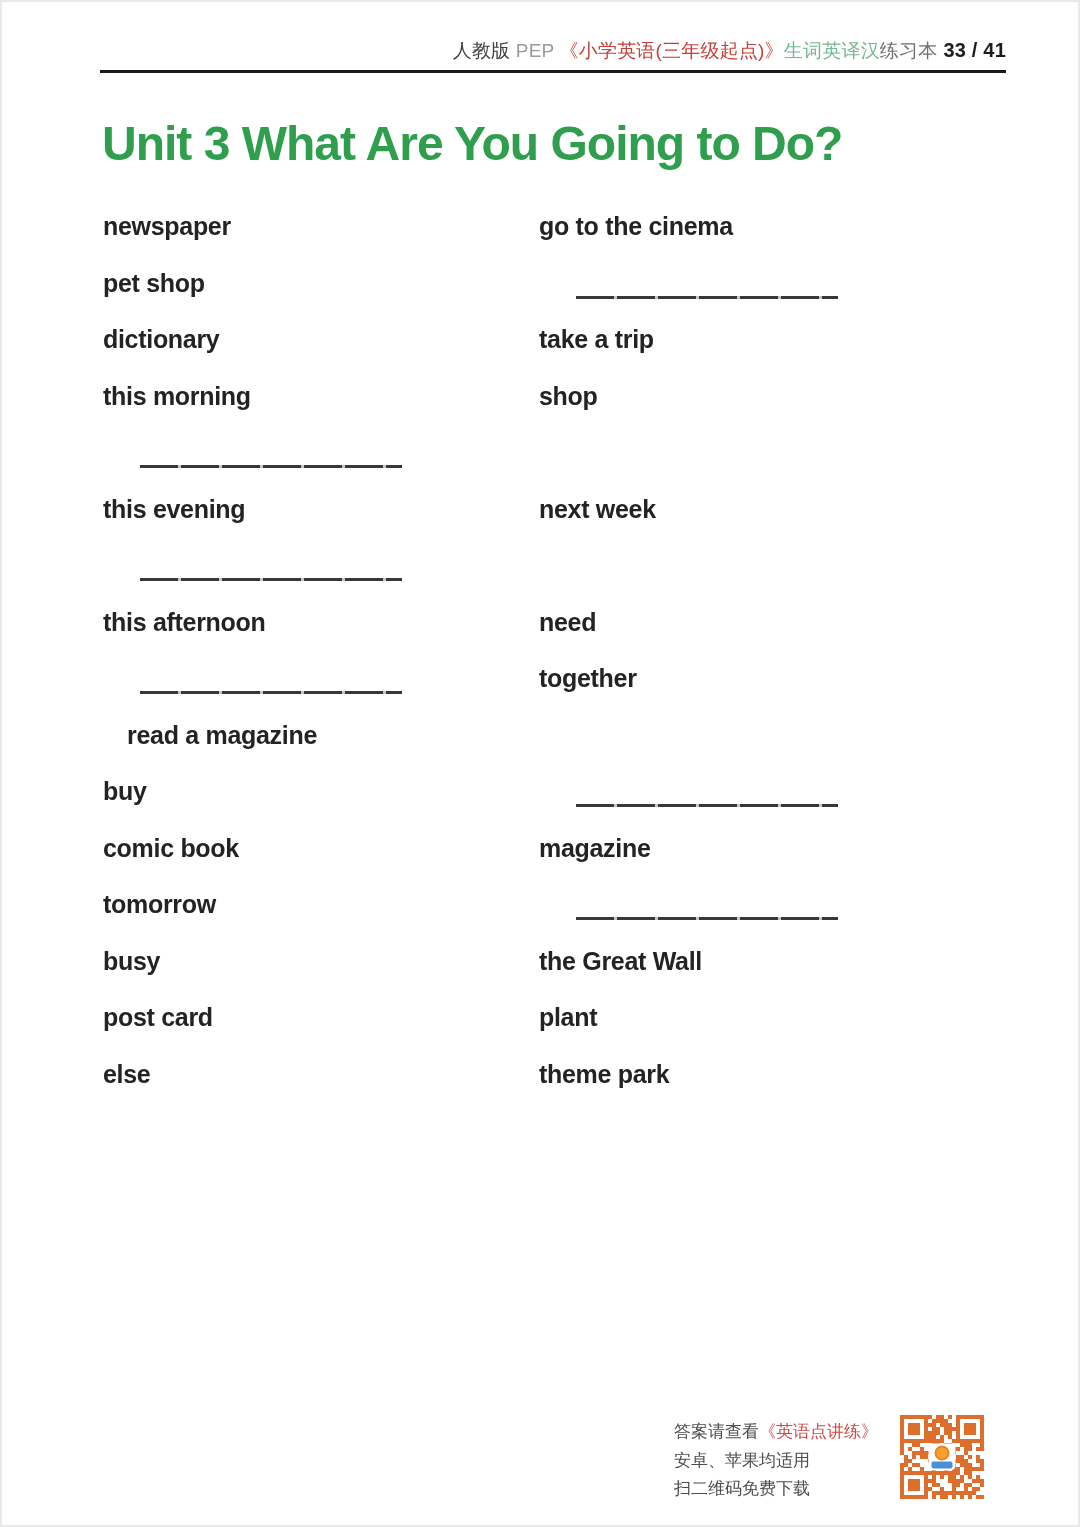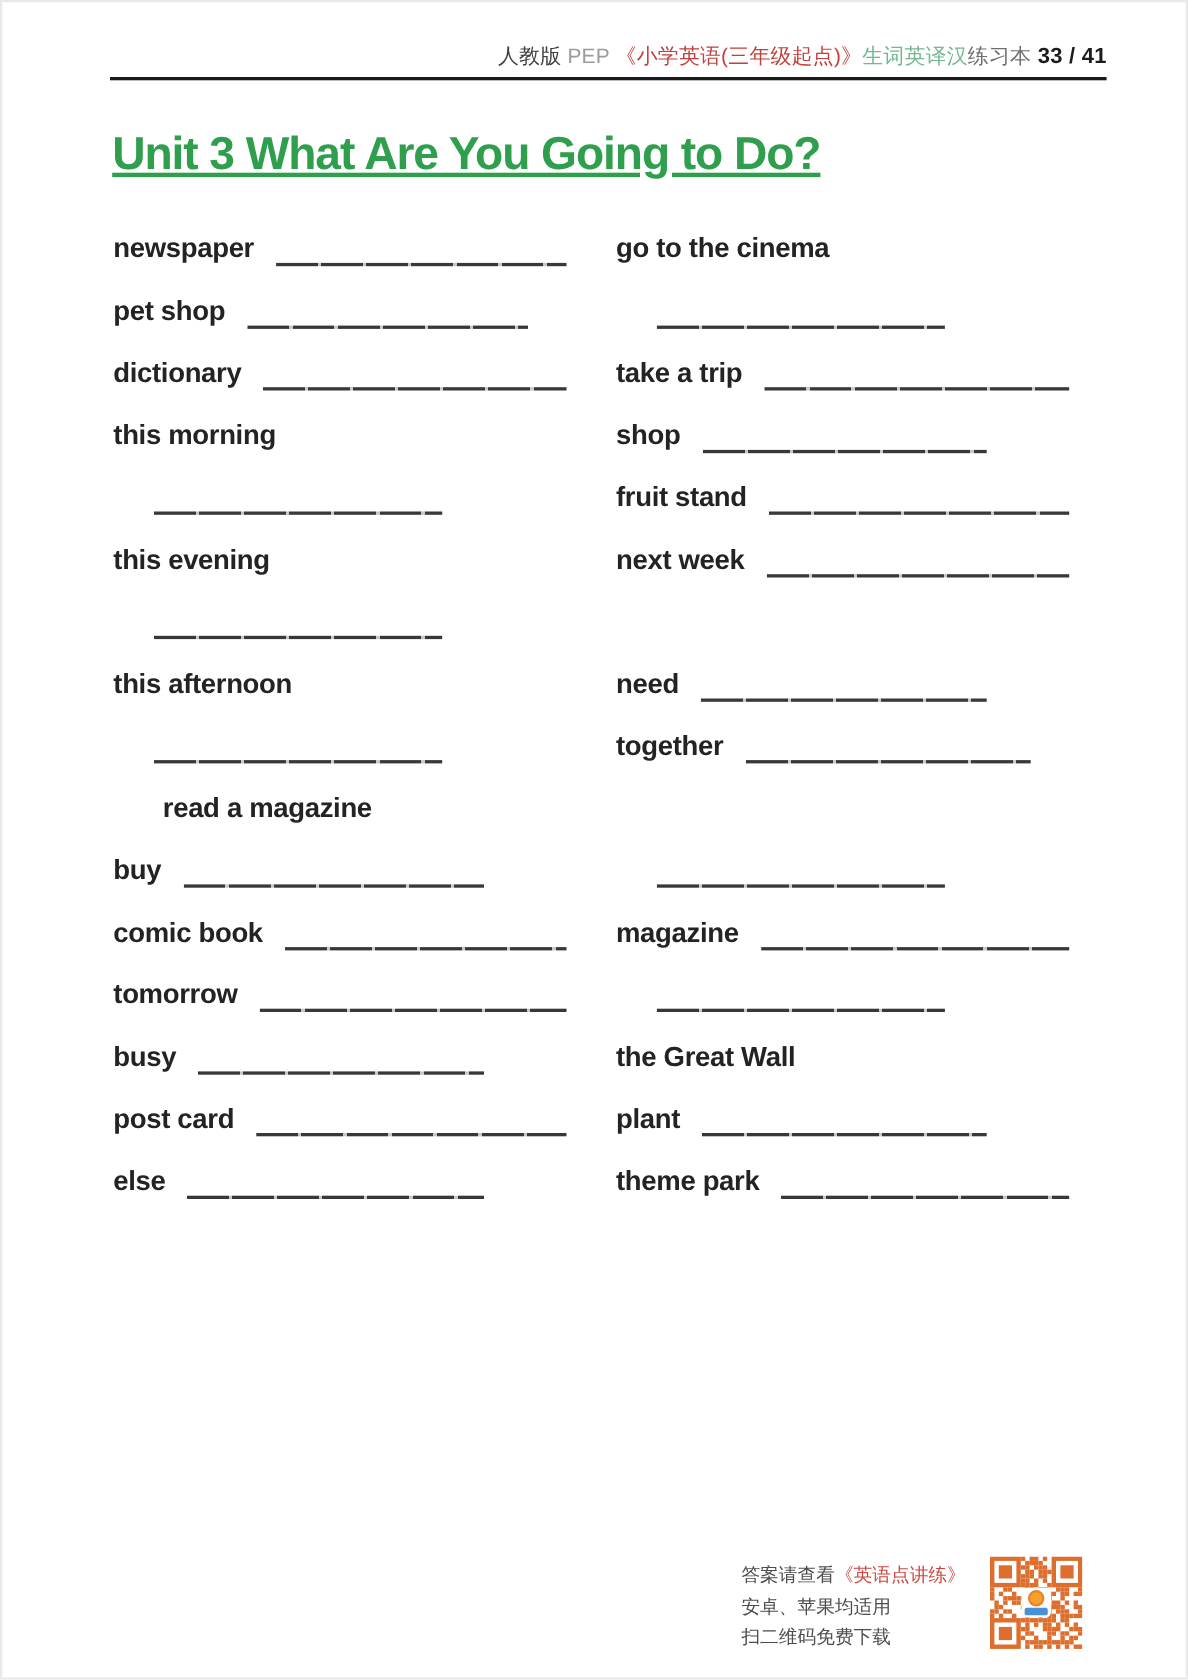--- a/index.html
+++ b/index.html
@@ -21,30 +21,29 @@
   .hdr-subject  { color:#76b893;margin-top:40px; }
   .hdr-suffix   { color:#6f6f6f; }
   .hdr-page     { color:#1c1c1c; font-weight:700; font-size:20px; padding-left:6px; }
   .header-rule {
     position:absolute; left:100px; right:74px; top:70px; height:3px; background:#1a1a1a;
   }
 
   
   .unit-title {
     position:absolute; left:102px; top:116px; margin:0;
-    font-size:42px; font-weight:700; letter-spacing:-1px;
+    font-size:48px; font-weight:700; letter-spacing:-1px;
     color:#2f9e4d;
-    text-decoration:underline;
   }
 
   
   .vocab { position:absolute; left:103px; top:210px; width:880px; }
   .row  { height:56.5px; display:flex; }
-  .cell { width:412px; display:flex; }
-  .cell.right { margin-left:45px; }
+  .cell { width:412px; display:flex;flex-direction:column; }
+  .cell.right { margin-left:24px; }
   .word {
     font-size:25px; font-weight:700; color:#232323;
     line-height:32px; letter-spacing:-0.3px; white-space:nowrap;
   }
   .line {
     flex:1; height:3px; margin-top:29px; margin-left:20px;
     background:repeating-linear-gradient(to right,
       #383838 0, #383838 38px, rgba(56,56,56,0.28) 38px, rgba(56,56,56,0.28) 41px);
   }
   .line.end-med   { margin-right:35px; }
@@ -124,24 +123,20 @@
       </div>
       <div class="cell right">
         <span class="word">shop</span>
         <span class="line end-short"></span>
       </div>
     </div>
 
     <div class="row">
       <div class="cell left">
         <span class="line solo"></span>
-      </div>
-      <div class="cell right">
-        <span class="word">fruit stand</span>
-        <span class="line"></span>
       </div>
     </div>
 
     <div class="row">
       <div class="cell left">
         <span class="word">this evening</span>
       </div>
       <div class="cell right">
         <span class="word">next week</span>
         <span class="line"></span>

